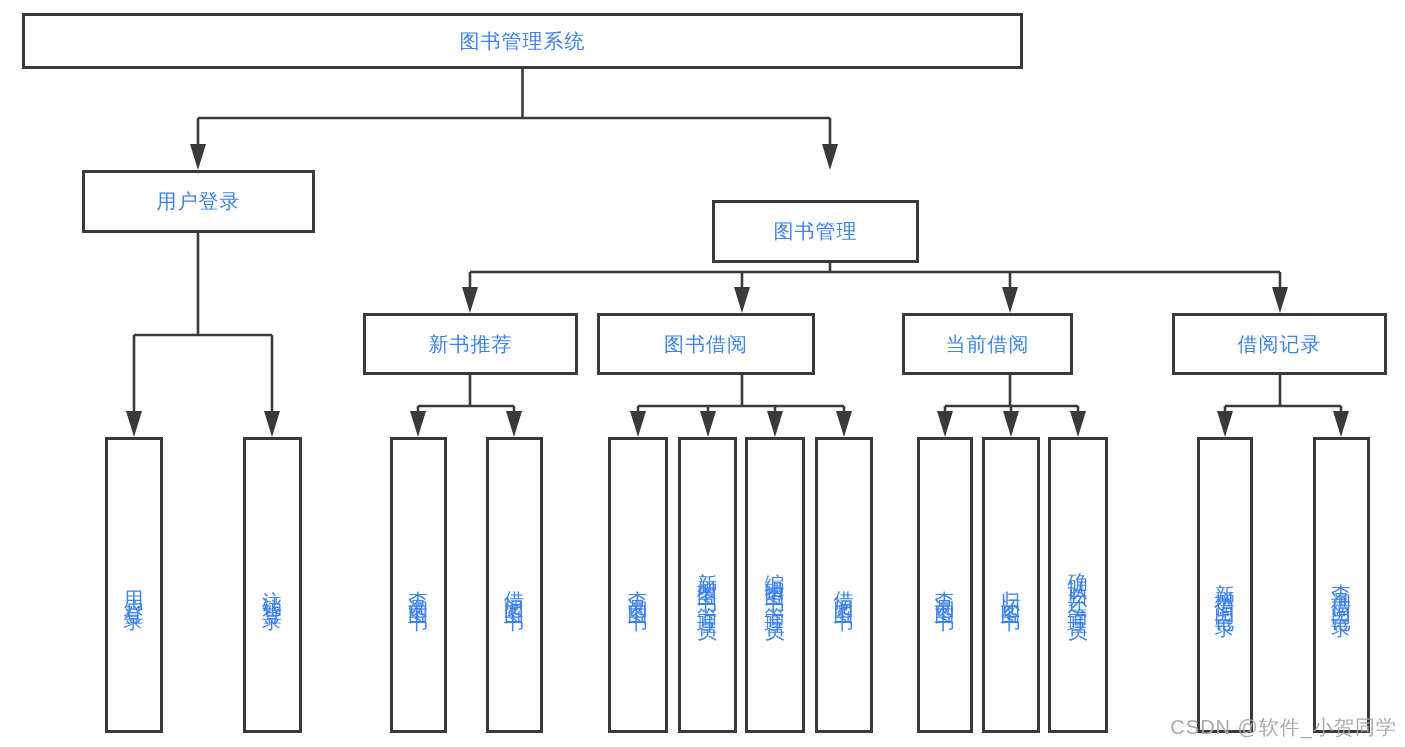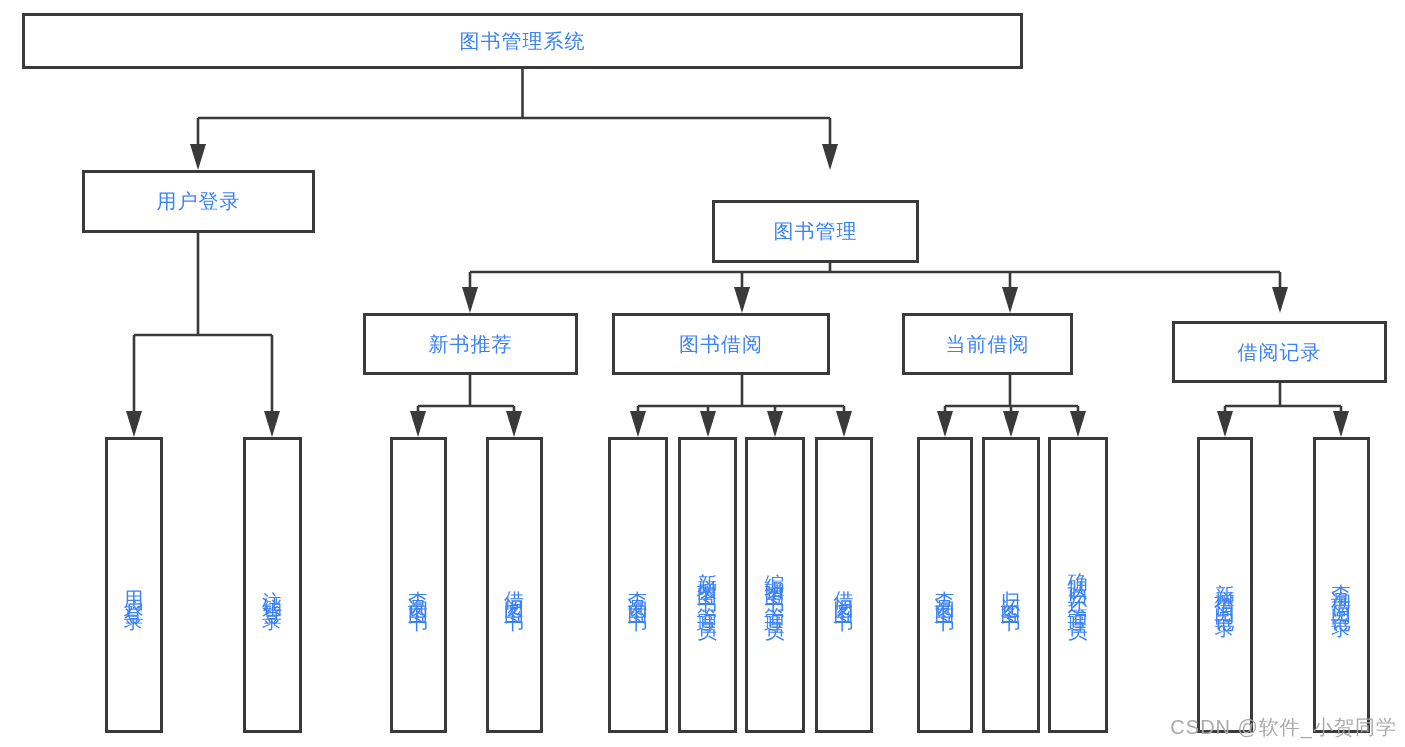--- a/index.html
+++ b/index.html
@@ -86,23 +86,23 @@
       <polygon points="1333,411 1349,411 1341,437"></polygon>
     </g>
   </svg>
 
   <div class="node" style="left:22px;top:13px;width:1001px;height:56px;">图书管理系统</div>
 
   <div class="node" style="left:82px;top:170px;width:233px;height:63px;">用户登录</div>
   <div class="node" style="left:712px;top:180px;width:207px;height:63px;margin-top:20px;">图书管理</div>
 
   <div class="node" style="left:363px;top:313px;width:215px;height:62px;">新书推荐</div>
-  <div class="node" style="left:612px;top:313px;width:218px;height:62px;">图书借阅</div>
+  <div class="node" style="left:597px;top:313px;width:218px;height:62px;">图书借阅</div>
   <div class="node" style="left:902px;top:313px;width:171px;height:62px;">当前借阅</div>
-  <div class="node" style="left:1172px;top:313px;width:215px;height:62px;margin-top:8px;">借阅记录</div>
+  <div class="node" style="left:1172px;top:313px;width:215px;height:62px;">借阅记录</div>
 
   <div class="node leaf" style="left:105px;top:437px;width:58px;height:296px;">
     <span class="vtext">用户登录</span>
   </div>
   <div class="node leaf" style="left:243px;top:437px;width:59px;height:296px;">
     <span class="vtext">注销登录</span>
   </div>
 
   <div class="node leaf" style="left:390px;top:437px;width:57px;height:296px;">
     <span class="vtext">查询图书</span>

